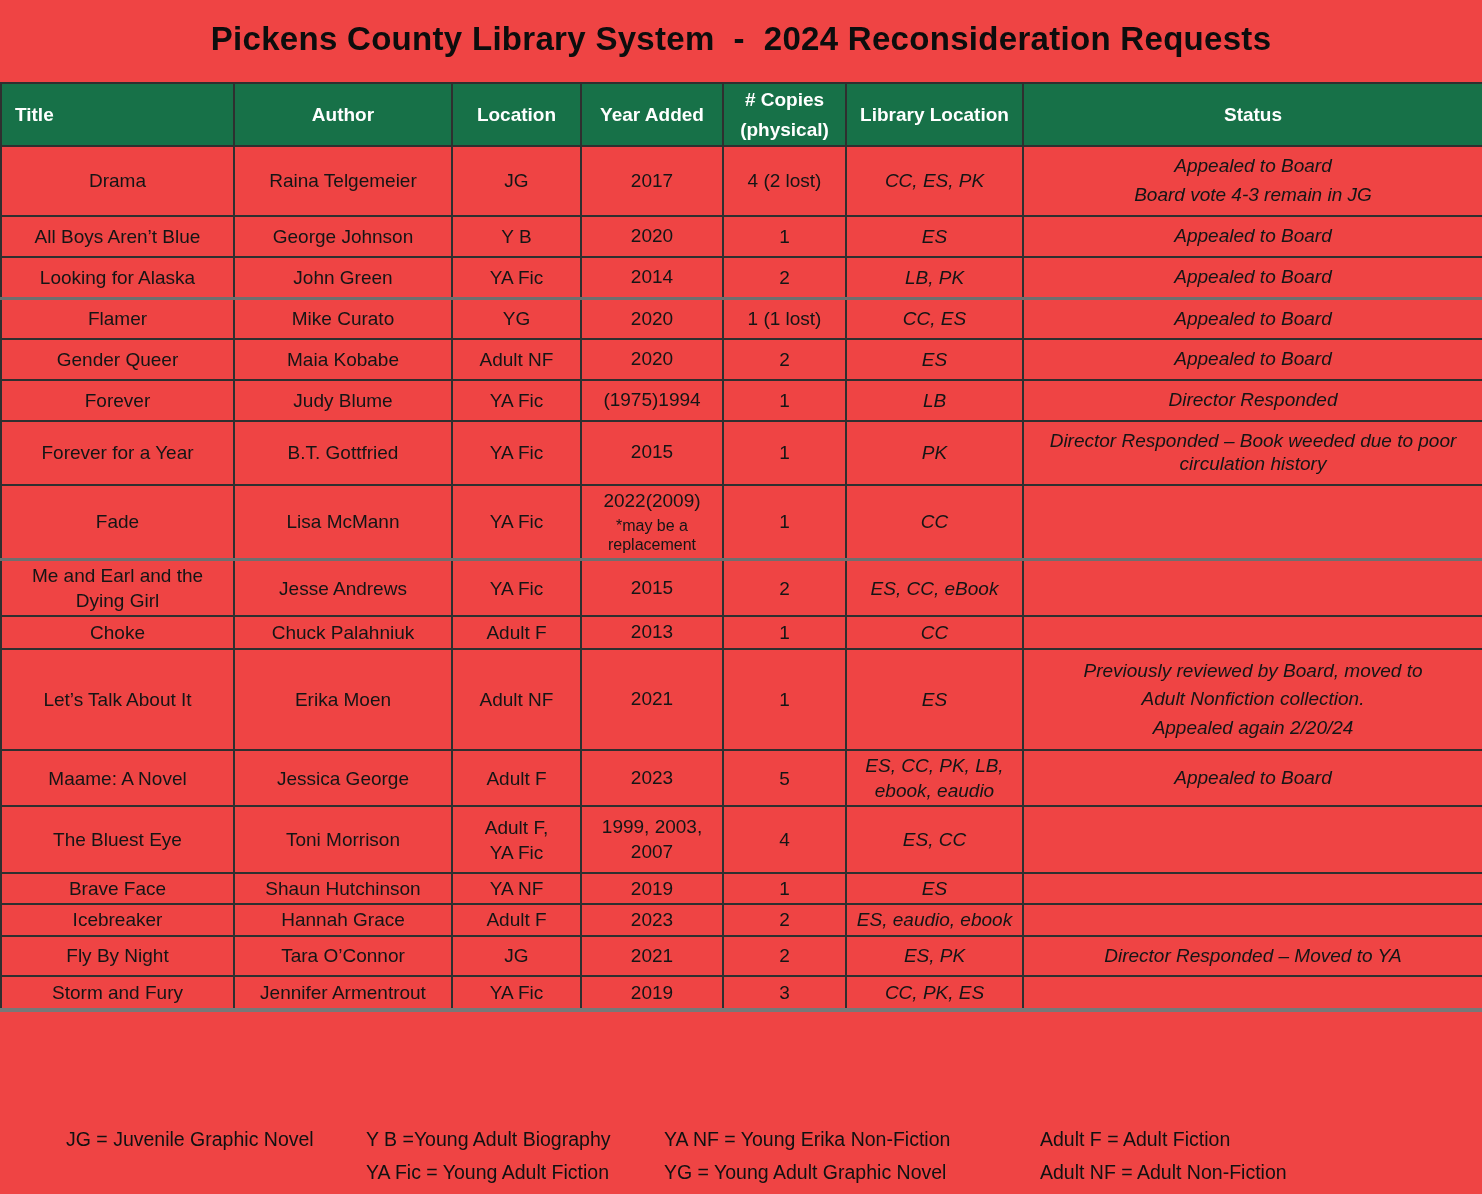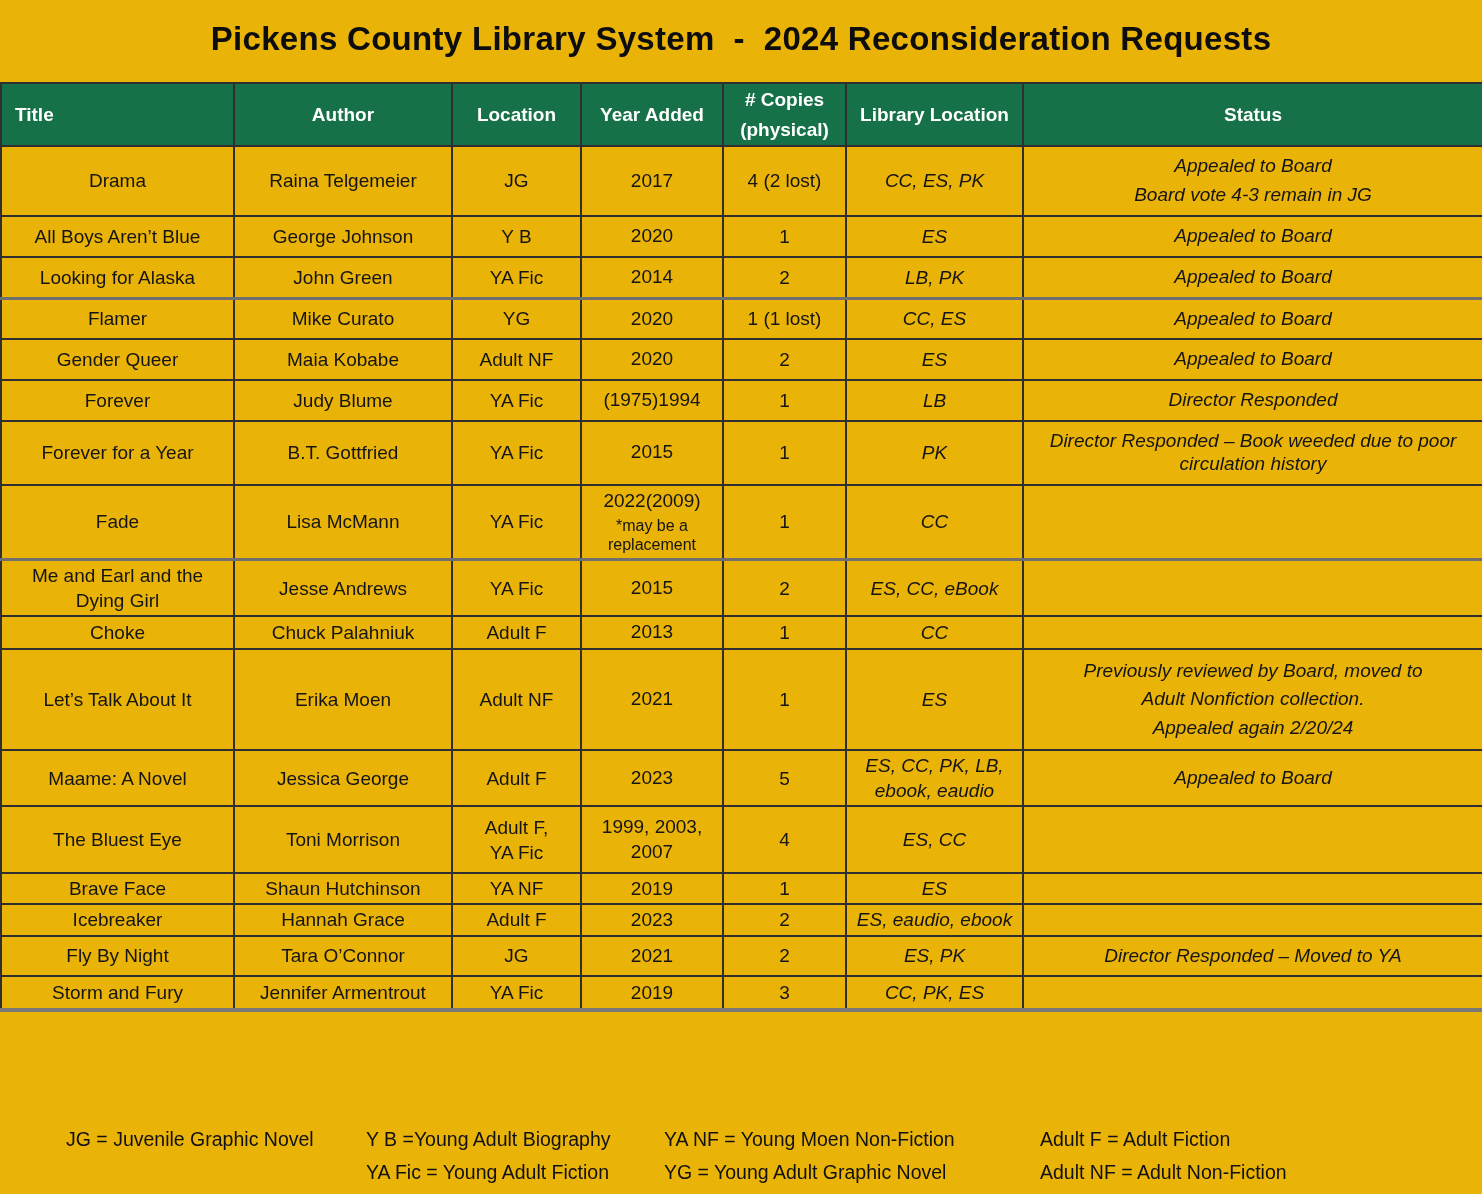--- a/index.html
+++ b/index.html
@@ -6,21 +6,21 @@
   html, body { margin: 0; padding: 0; background: #ffffff; }
   body {
     font-family: "Liberation Sans", sans-serif;
     color: #151515;
     -webkit-font-smoothing: antialiased;
   }
   .page {
     position: relative;
     width: 1482px;
     height: 1194px;
-    background: #eab308;
+    background: #ef4444;
     overflow: hidden;
   }
   .doc-title {
     margin: 0;
     padding-top: 20px;
     height: 82px;
     text-align: center;
     font-size: 33px;
     font-weight: bold;
     letter-spacing: 0.3px;
@@ -267,19 +267,19 @@
           <td class="c-copies">3</td>
           <td class="c-library">CC, PK, ES</td>
           <td class="c-status"></td>
         </tr>
       </tbody>
   </table>
 
   <div class="legend-area">
       <span class="legend-item" style="left: 66px; top: 116px;">JG = Juvenile Graphic Novel</span>
       <span class="legend-item" style="left: 366px; top: 116px;">Y B =Young Adult Biography</span>
-      <span class="legend-item" style="left: 664px; top: 116px;">YA NF = Young Moen Non-Fiction</span>
+      <span class="legend-item" style="left: 664px; top: 116px;">YA NF = Young Erika Non-Fiction</span>
       <span class="legend-item" style="left: 1040px; top: 116px;">Adult F = Adult Fiction</span>
       <span class="legend-item" style="left: 366px; top: 149px;">YA Fic = Young Adult Fiction</span>
       <span class="legend-item" style="left: 664px; top: 149px;">YG = Young Adult Graphic Novel</span>
       <span class="legend-item" style="left: 1040px; top: 149px;">Adult NF = Adult Non-Fiction</span>
     </div>
 </div>
 
 </body></html>

